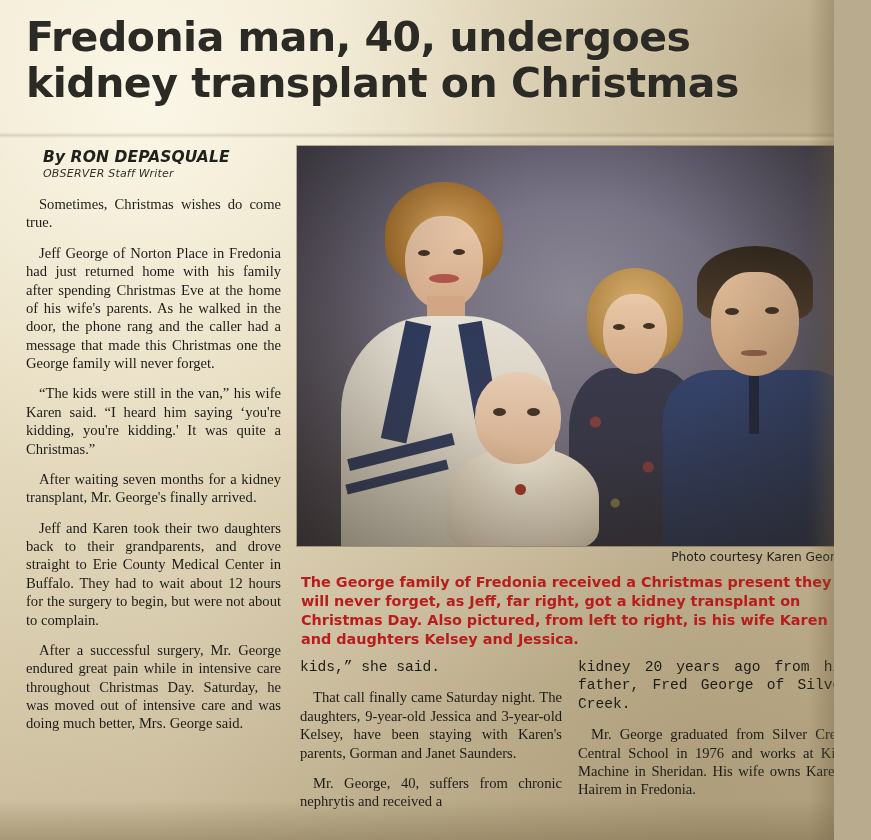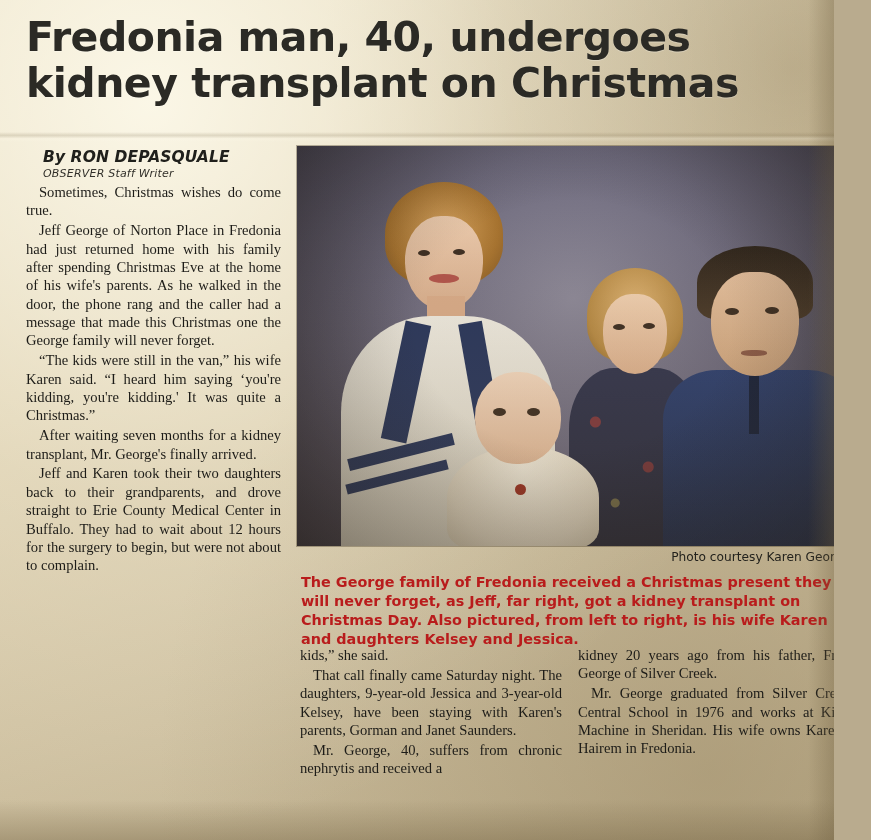--- a/index.html
+++ b/index.html
@@ -88,22 +88,22 @@
 
   
   .col {
     position: absolute;
     font-family: "Liberation Serif", serif;
     font-size: 14.6px;
     line-height: 1.26;
     text-align: justify;
     color: #1d1c18;
   }
-  .col p { margin: 0 0 0.10em 0; text-indent: 13px; }
-  .col p.noindent { text-indent: 0; }
+  .col p { margin: 12px 0 0.10em 0; text-indent: 13px; }
+  .col p.noindent { text-indent: 0; font-family: Liberation Mono, monospace; }
 
   #col-left {
     left: 26px;
     top: 183px;
     width: 255px;
   }
   #col-a {
     left: 300px;
     top: 646px;
     width: 262px;
@@ -336,20 +336,21 @@
     <div id="photo-credit-wrap">Photo courtesy Karen George</div>
 
     <div id="caption">The George family of Fredonia received a Christmas present they will never forget, as Jeff, far right, got a kidney transplant on Christmas Day. Also pictured, from left to right, is his wife Karen and daughters Kelsey and Jessica.</div>
 
     <div class="col" id="col-left">
       <p>Sometimes, Christmas wishes do come true.</p>
       <p>Jeff George of Norton Place in Fredonia had just returned home with his family after spending Christmas Eve at the home of his wife's parents. As he walked in the door, the phone rang and the caller had a message that made this Christmas one the George family will never forget.</p>
       <p>“The kids were still in the van,” his wife Karen said. “I heard him saying ‘you're kidding, you're kidding.' It was quite a Christmas.”</p>
       <p>After waiting seven months for a kidney transplant, Mr. George's finally arrived.</p>
       <p>Jeff and Karen took their two daughters back to their grandparents, and drove straight to Erie County Medical Center in Buffalo. They had to wait about 12 hours for the surgery to begin, but were not about to complain.</p>
+      <p>After a successful surgery, Mr. George endured great pain while in intensive care throughout Christmas Day. Saturday, he was moved out of intensive care and was doing much better, Mrs. George said.</p>
     </div>
 
     <div class="col" id="col-a">
       <p class="noindent">kids,” she said.</p>
       <p>That call finally came Saturday night. The daughters, 9-year-old Jessica and 3-year-old Kelsey, have been staying with Karen's parents, Gorman and Janet Saunders.</p>
       <p>Mr. George, 40, suffers from chronic nephrytis and received a</p>
     </div>
 
     <div class="col" id="col-b">
       <p class="noindent">kidney 20 years ago from his father, Fred George of Silver Creek.</p>

